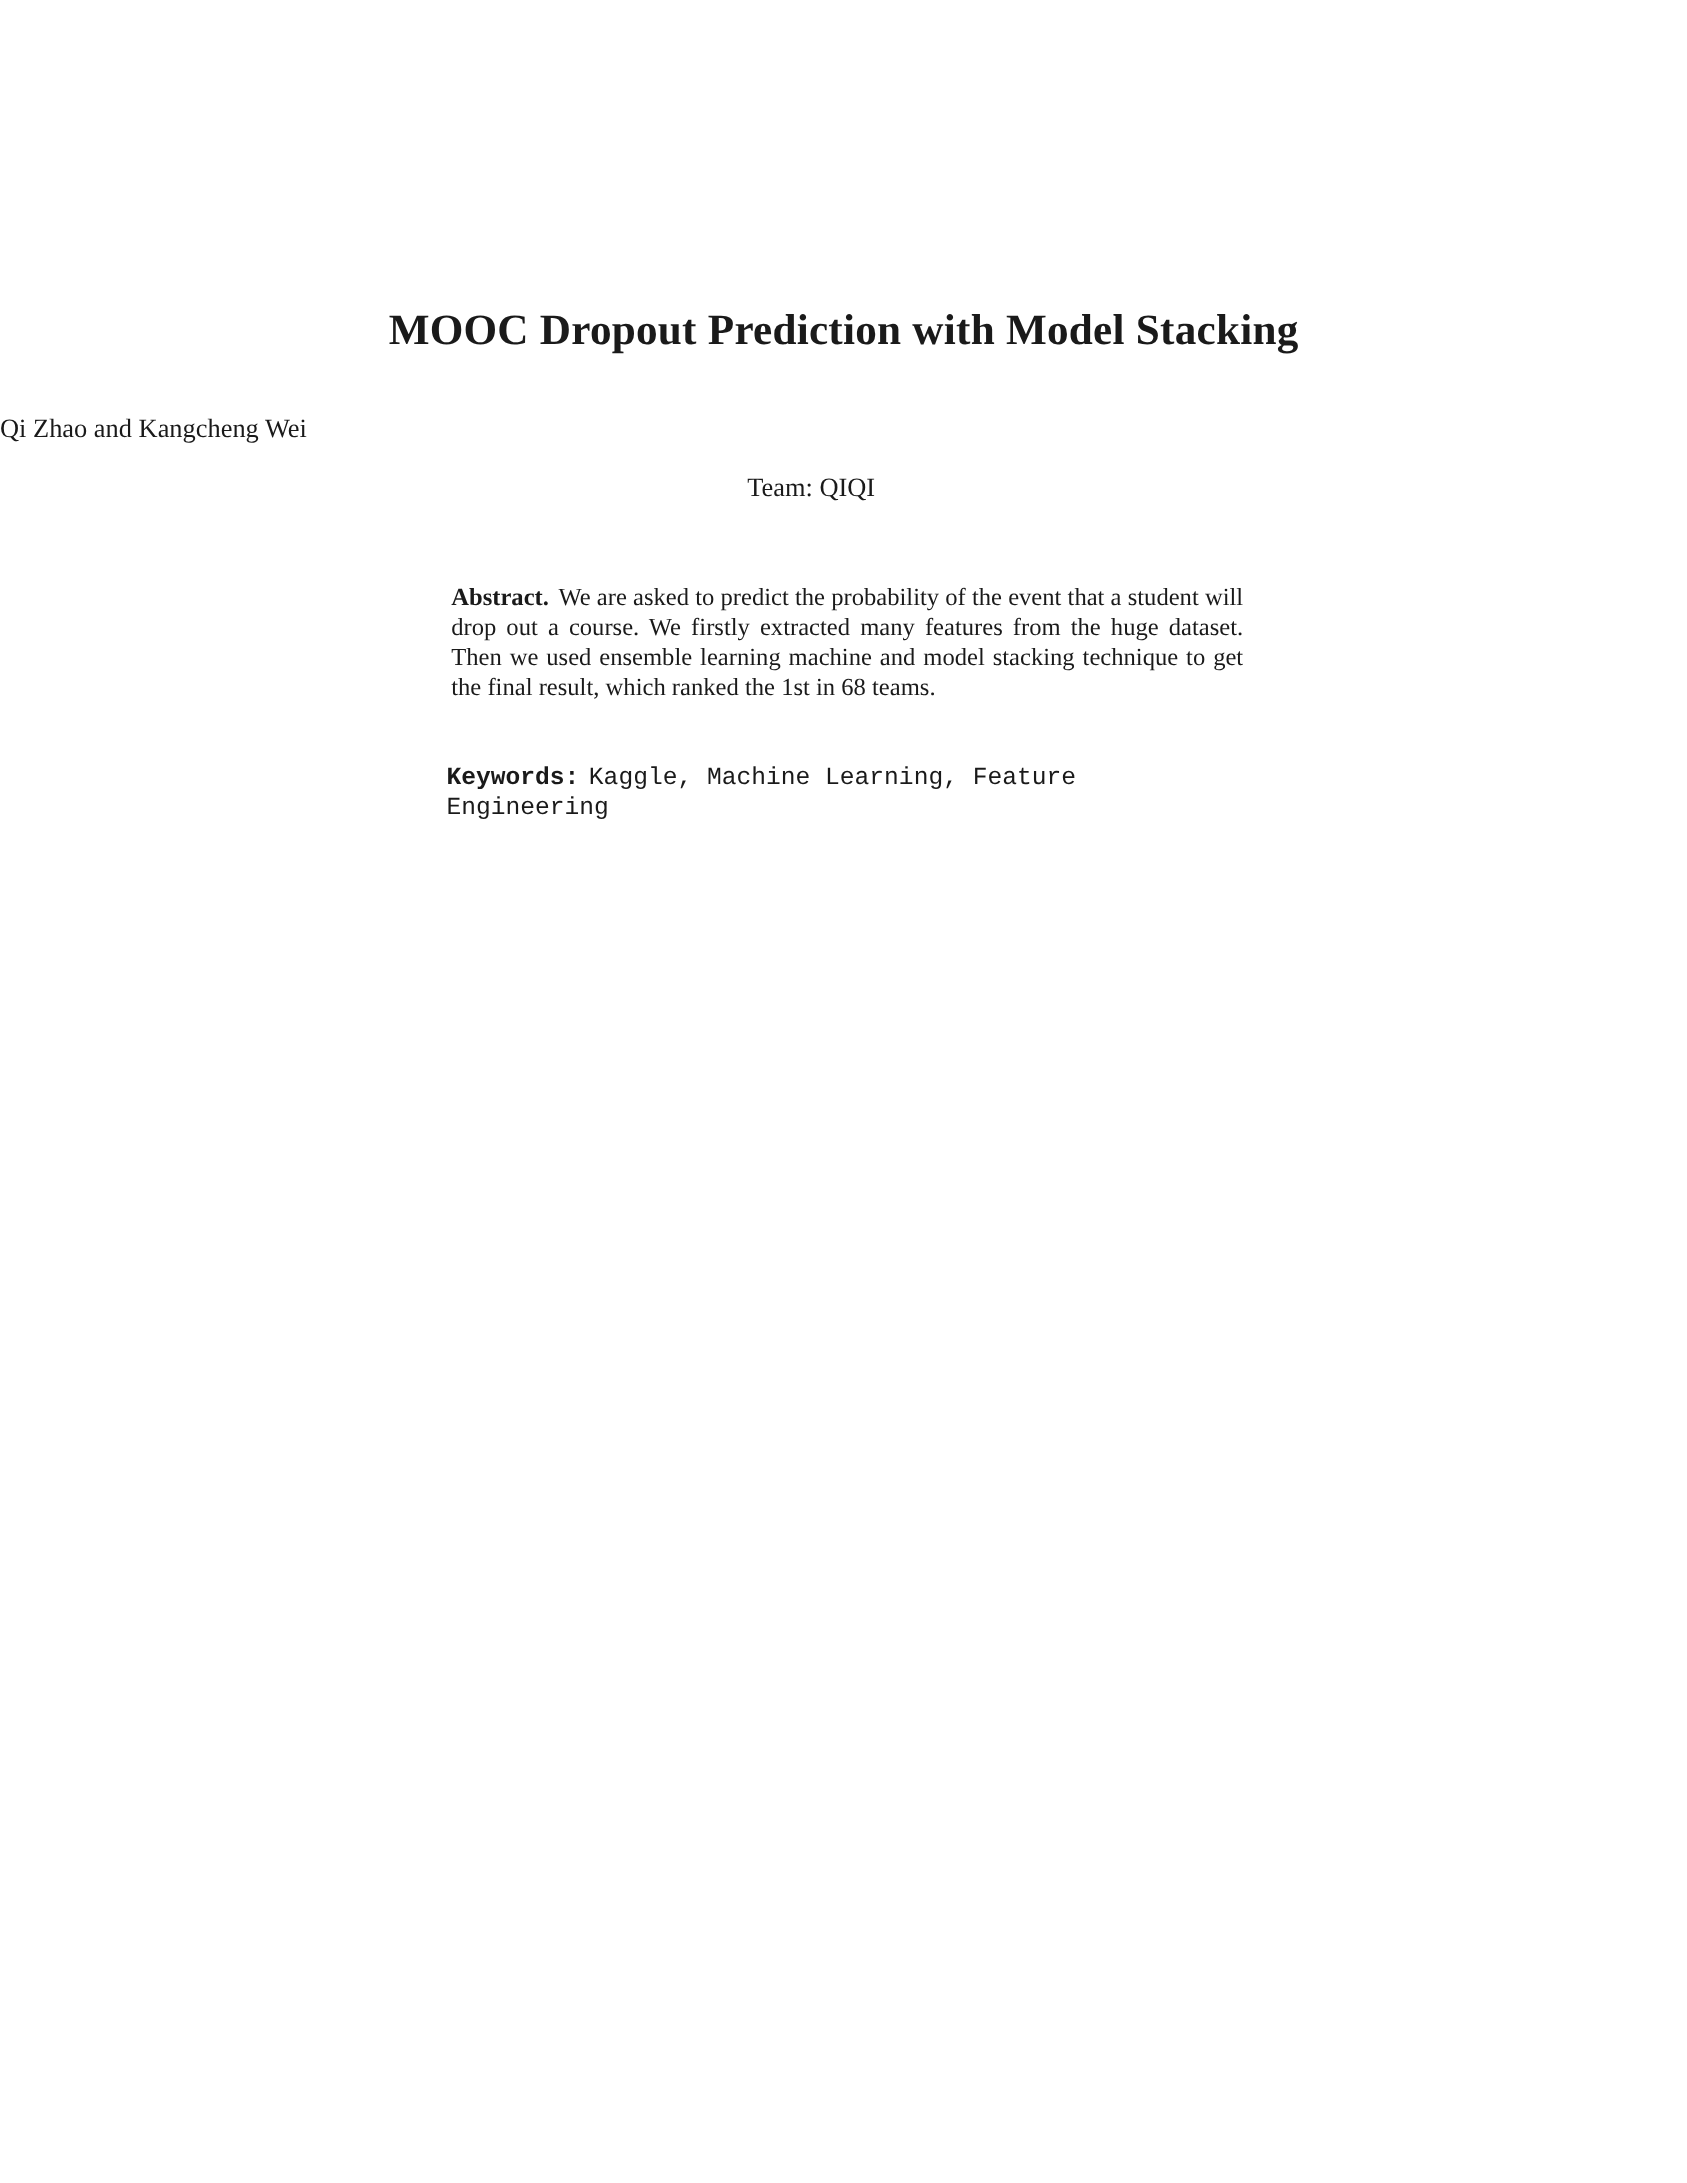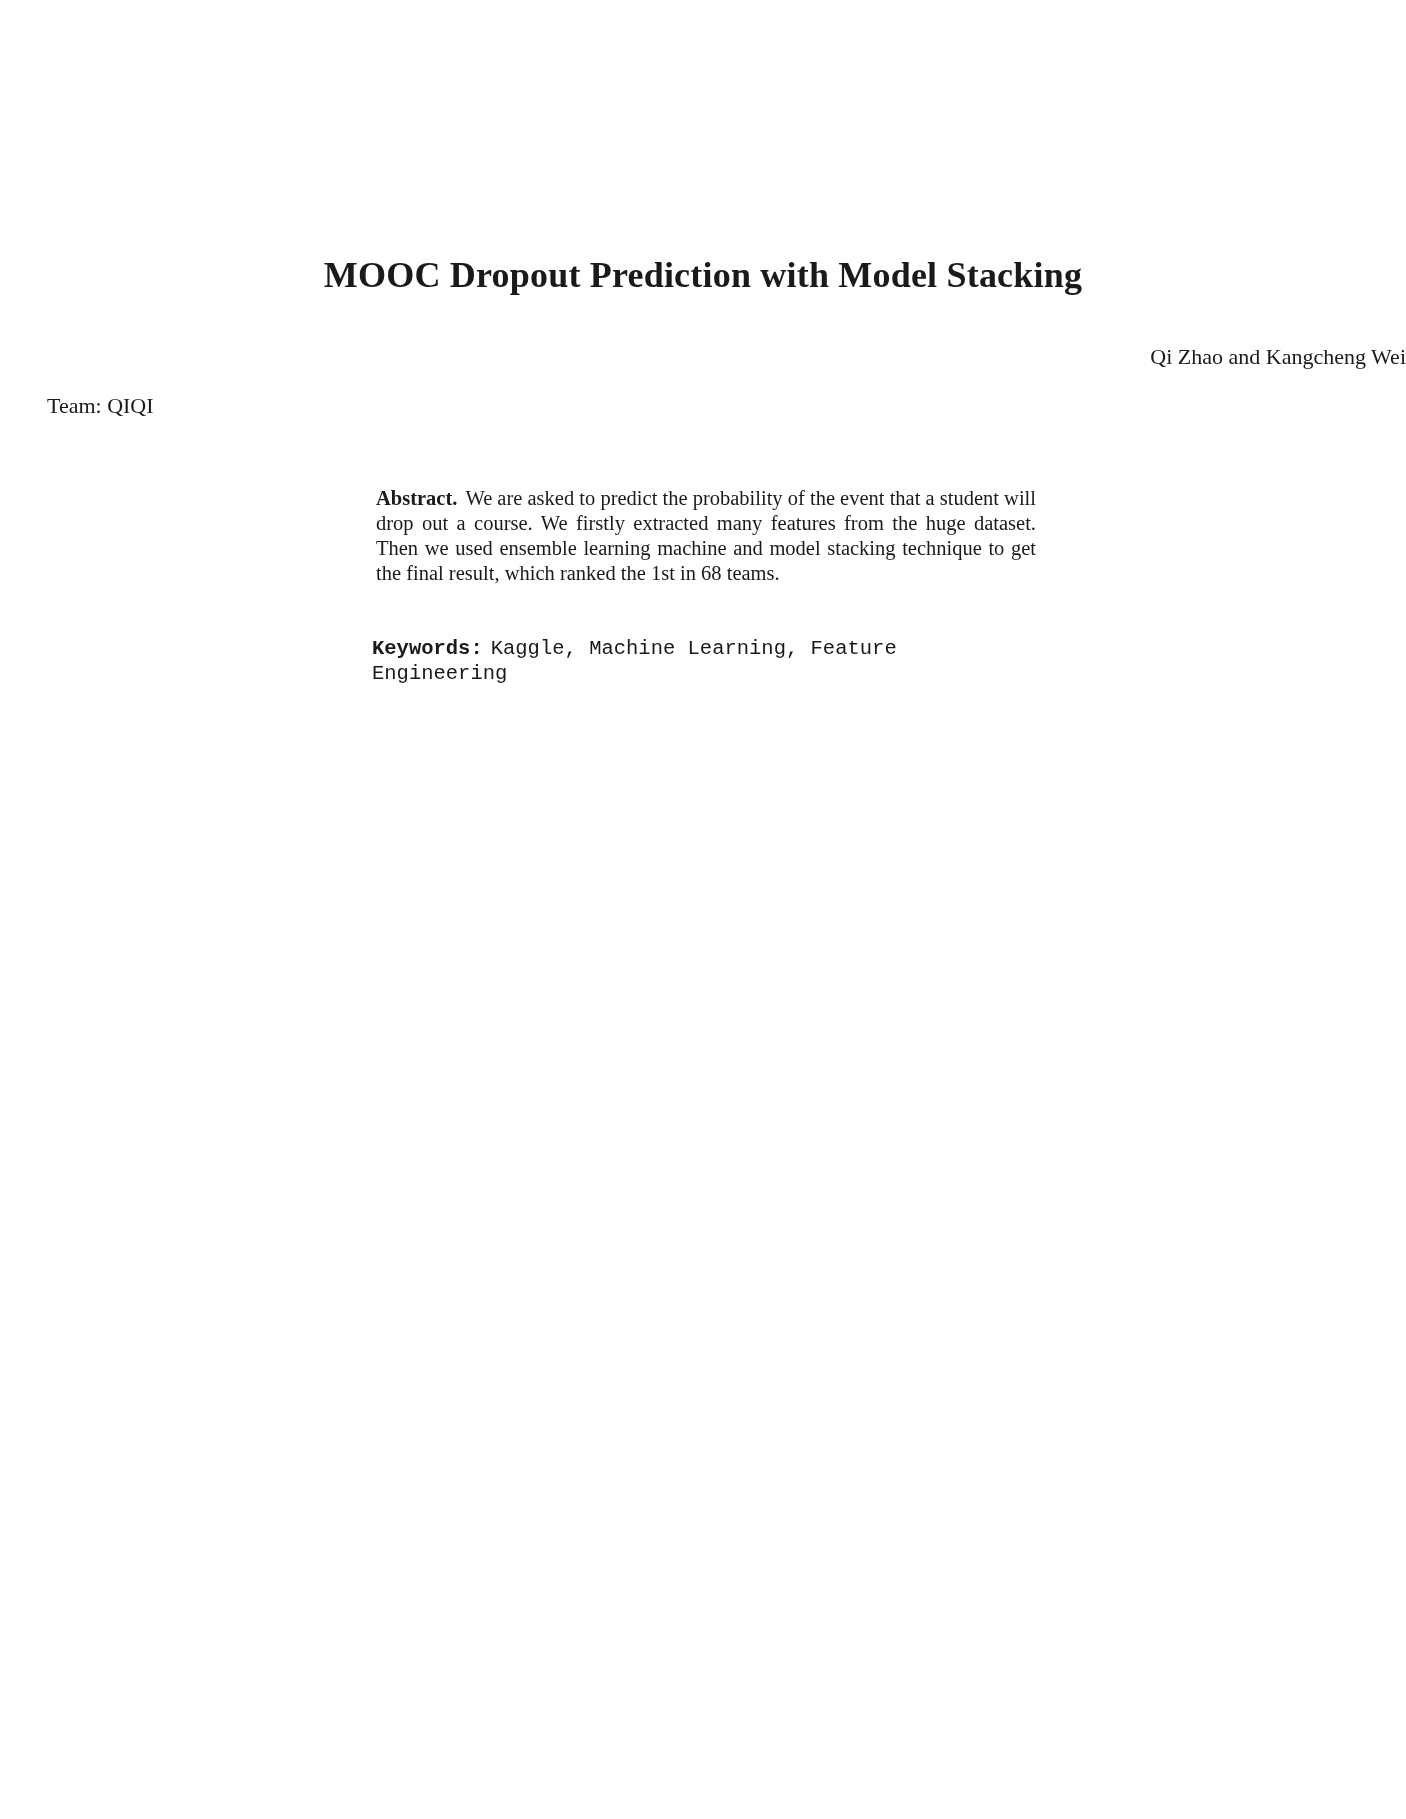--- a/index.html
+++ b/index.html
@@ -1,24 +1,24 @@
 <!DOCTYPE html>
 <html><head>
   <meta charset="utf-8">
   <style>
     html, body { margin: 0; padding: 0; background: #ffffff; }
     body { width: 1406px; height: 1819px; position: relative; overflow: hidden;
            font-family: "DejaVu Serif", "Liberation Serif", serif; color: #1a1a1a; }
     .title { position: absolute; top: 254px; left: 0; width: 1406px; text-align: center;
              font-family: "Liberation Serif", "DejaVu Serif", serif; font-weight: bold;
              font-size: 36px; letter-spacing: 0.2px; }
-    .authors { position: absolute; top: 344px; left: 0; width: 1406px; text-align: right;
+    .authors { position: absolute; top: 344px; left: 0; width: 1406px; text-align: left;
                font-family: "Liberation Serif", serif; font-size: 22px; }
-    .team { position: absolute; top: 393px; left: 0; width: 1352px; text-align: left;
-            font-family: "Liberation Serif", serif; font-size: 22px; padding-left: 47px; }
+    .team { position: absolute; top: 393px; left: 0; width: 1352px; text-align: center;
+            font-family: "Liberation Serif", serif; font-size: 22px; }
     .abstract { position: absolute; top: 486px; left: 376px; width: 660px;
                 font-family: "Liberation Serif", serif; font-size: 20.5px; line-height: 25px;
                 text-align: justify; }
     .abstract .label, .keywords .label { font-weight: bold; margin-right: 8px; }
     .keywords { position: absolute; top: 636px; left: 372px; width: 660px;
                 font-family: Liberation Mono, monospace; font-size: 20.5px; line-height: 25px; }
   </style>
 </head>
 <body>
 

